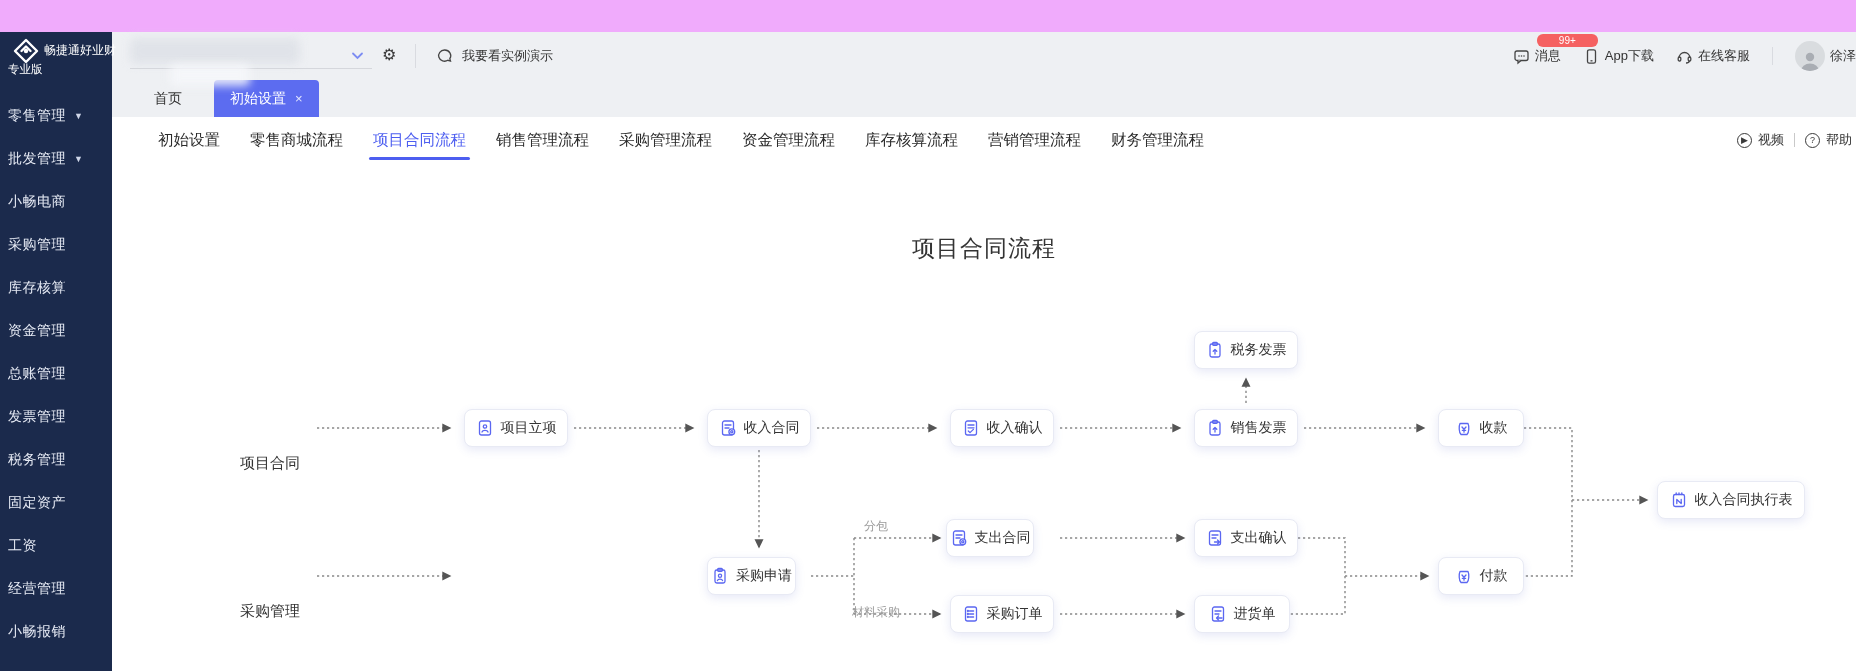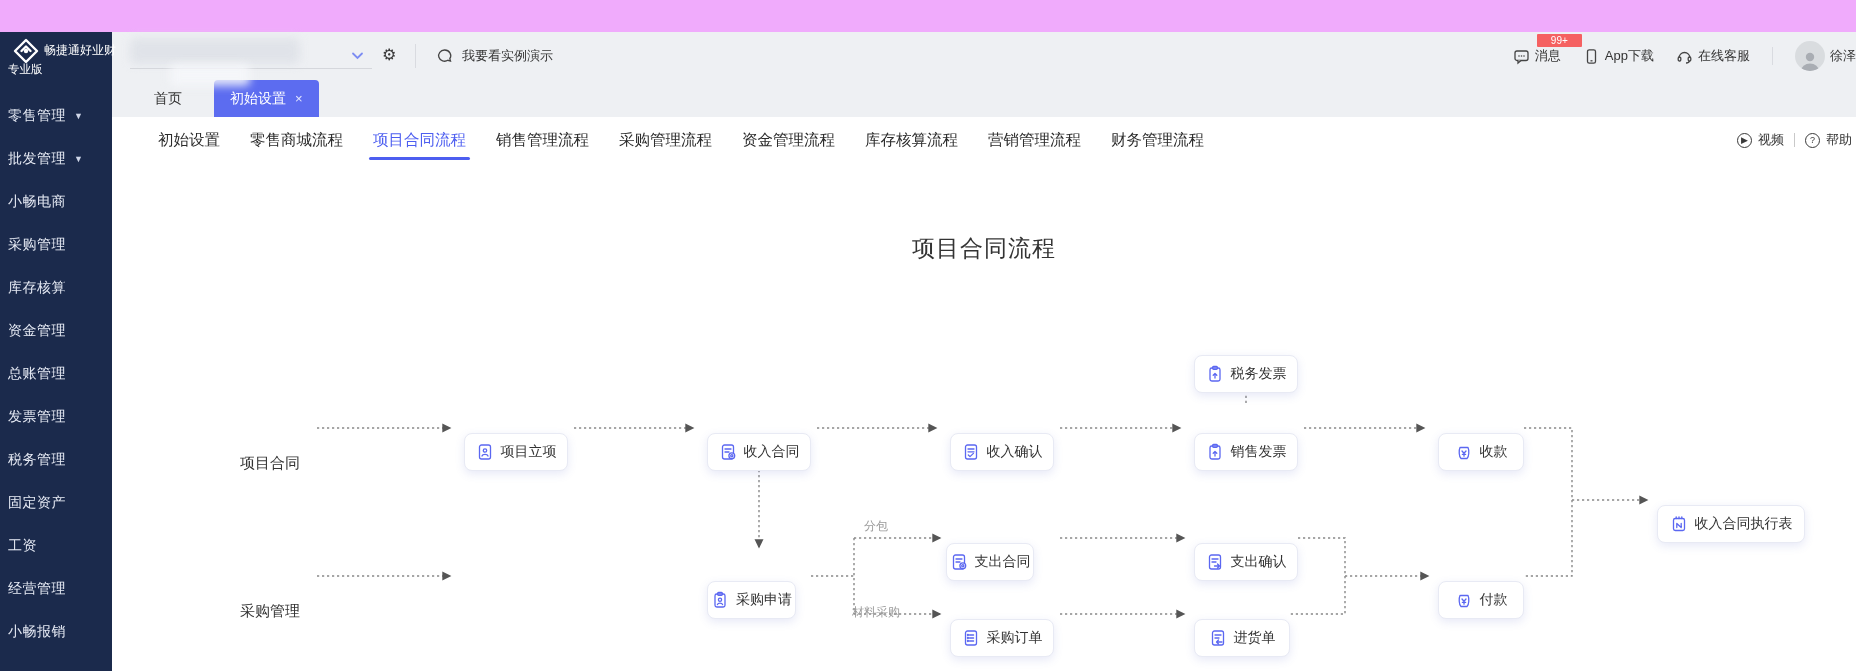--- a/index.html
+++ b/index.html
@@ -26,21 +26,21 @@
   .hicon { display:inline-flex; width:17px; height:17px; align-items:center; justify-content:center; }
   .chev-down { position:absolute; left:238px; top:16px; }
   .gear { position:absolute; left:270px; top:13px; font-size:16px; color:#3a3a3a; }
   .hdivider { position:absolute; left:303px; top:12px; width:1px; height:24px; background:#d9dbe0; }
   .demo-item { position:absolute; left:324px; top:0; height:48px; display:flex; align-items:center; gap:9px;
     font-size:13px; color:#333; cursor:pointer; }
   .right-cluster { position:absolute; right:0; top:0; height:48px; display:flex; align-items:center; gap:22px;
     padding-right:0; }
   .hitem { position:relative; display:flex; align-items:center; gap:5px; font-size:13px; color:#333; cursor:pointer; }
   .badge { position:absolute; left:24px; top:-13px; background:#f56161; color:#fff; font-size:10px;
-    padding:1px 14px; border-radius:1px; white-space:nowrap; }
+    padding:1px 22px; border-radius:6px; white-space:nowrap; }
   .vdiv { width:1px; height:18px; background:#d9dbe0; }
   .avatar { width:30px; height:30px; border-radius:50%; background:#d9dcdf; display:flex; align-items:flex-end; justify-content:center; overflow:hidden; }
   .username { font-size:13px; color:#333; white-space:nowrap; }
 
   
   .tab-row { position:absolute; left:112px; top:80px; right:0; height:37px; background:#eef0f3; display:flex; align-items:flex-end; padding-left:26px; z-index:1; }
   .wtab-home { width:60px; height:37px; line-height:37px; text-align:center; font-size:14px; color:#333; cursor:pointer; }
   .wtab-active { margin-left:16px; height:37px; padding:0 16px; background:#5c6cf0; color:#fff; font-size:14px;
     display:flex; align-items:center; gap:9px; border-radius:4px 4px 0 0; cursor:pointer; }
   .wtab-active .x { font-size:13px; color:#e4e7ff; cursor:pointer; }
@@ -60,21 +60,21 @@
   .circle-ic { width:15px; height:15px; border:1.4px solid #3a3a3a; border-radius:50%;
     display:inline-flex; align-items:center; justify-content:center; font-size:9px; color:#3a3a3a; }
 
   
   .diagram { position:absolute; left:0; top:46px; width:1744px; height:508px; }
   .dg-title { position:absolute; left:0; top:70px; width:1744px; text-align:center; font-size:23px;
     font-weight:500; color:#333; letter-spacing:1px; }
   .connectors { position:absolute; left:0; top:0; }
   .node { position:absolute; height:38px; background:#fff; border:1px solid #e8eaf4; border-radius:8px;
     box-shadow:0 3px 10px rgba(84,96,200,.14); display:flex; align-items:center; justify-content:center;
-    gap:7px; font-size:14px; color:#333; cursor:pointer; z-index:3;margin-top:24px; }
+    gap:7px; font-size:14px; color:#333; cursor:pointer; z-index:3; }
   .lane-label { position:absolute; height:20px; line-height:20px; font-size:15px; font-weight:500; color:#333;margin-top:35px; }
   .branch-label { position:absolute; font-size:12px; color:#9a9a9a; }
   .nicon { width:18px; height:18px; flex:0 0 18px; }
 </style>
 </head>
 <body>
 
 <div class="screen">
 
   <div class="sidebar">

